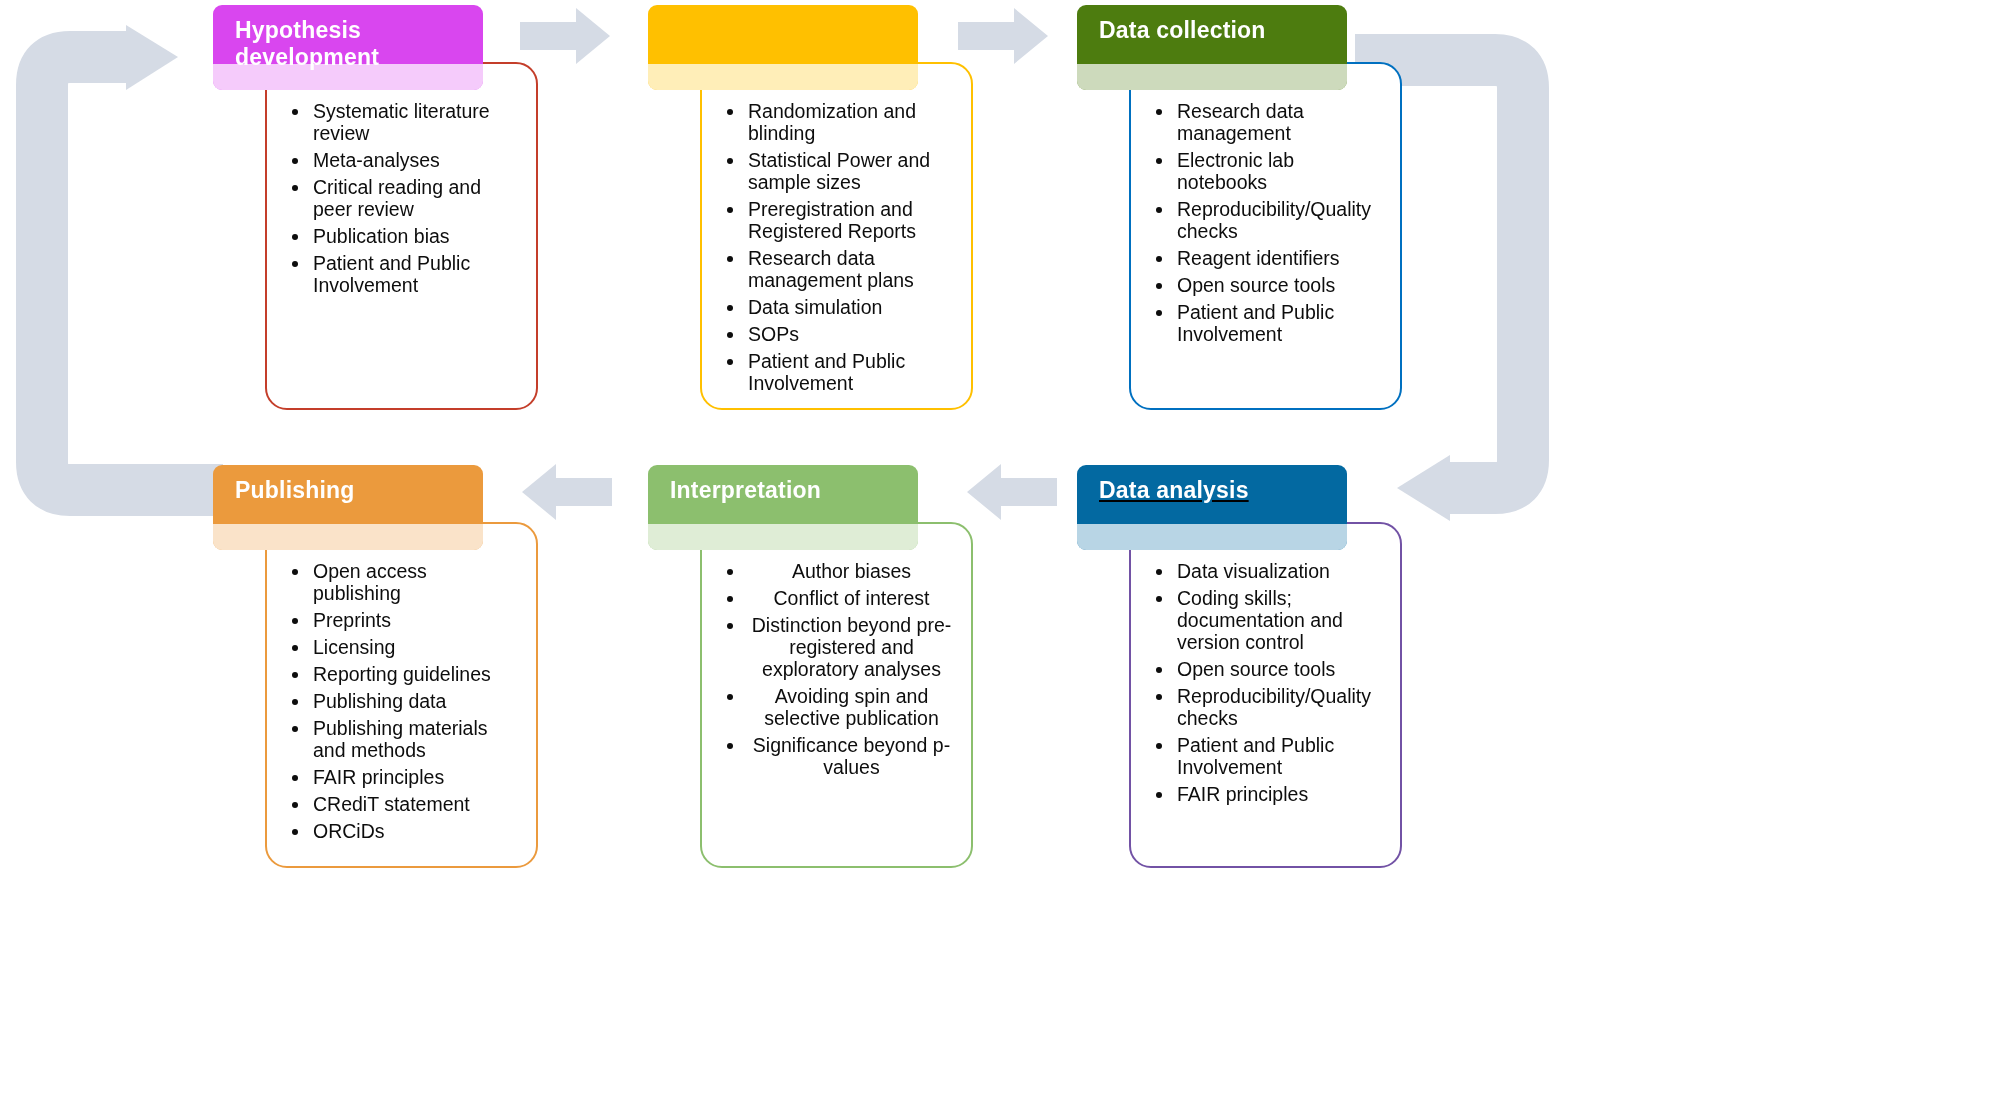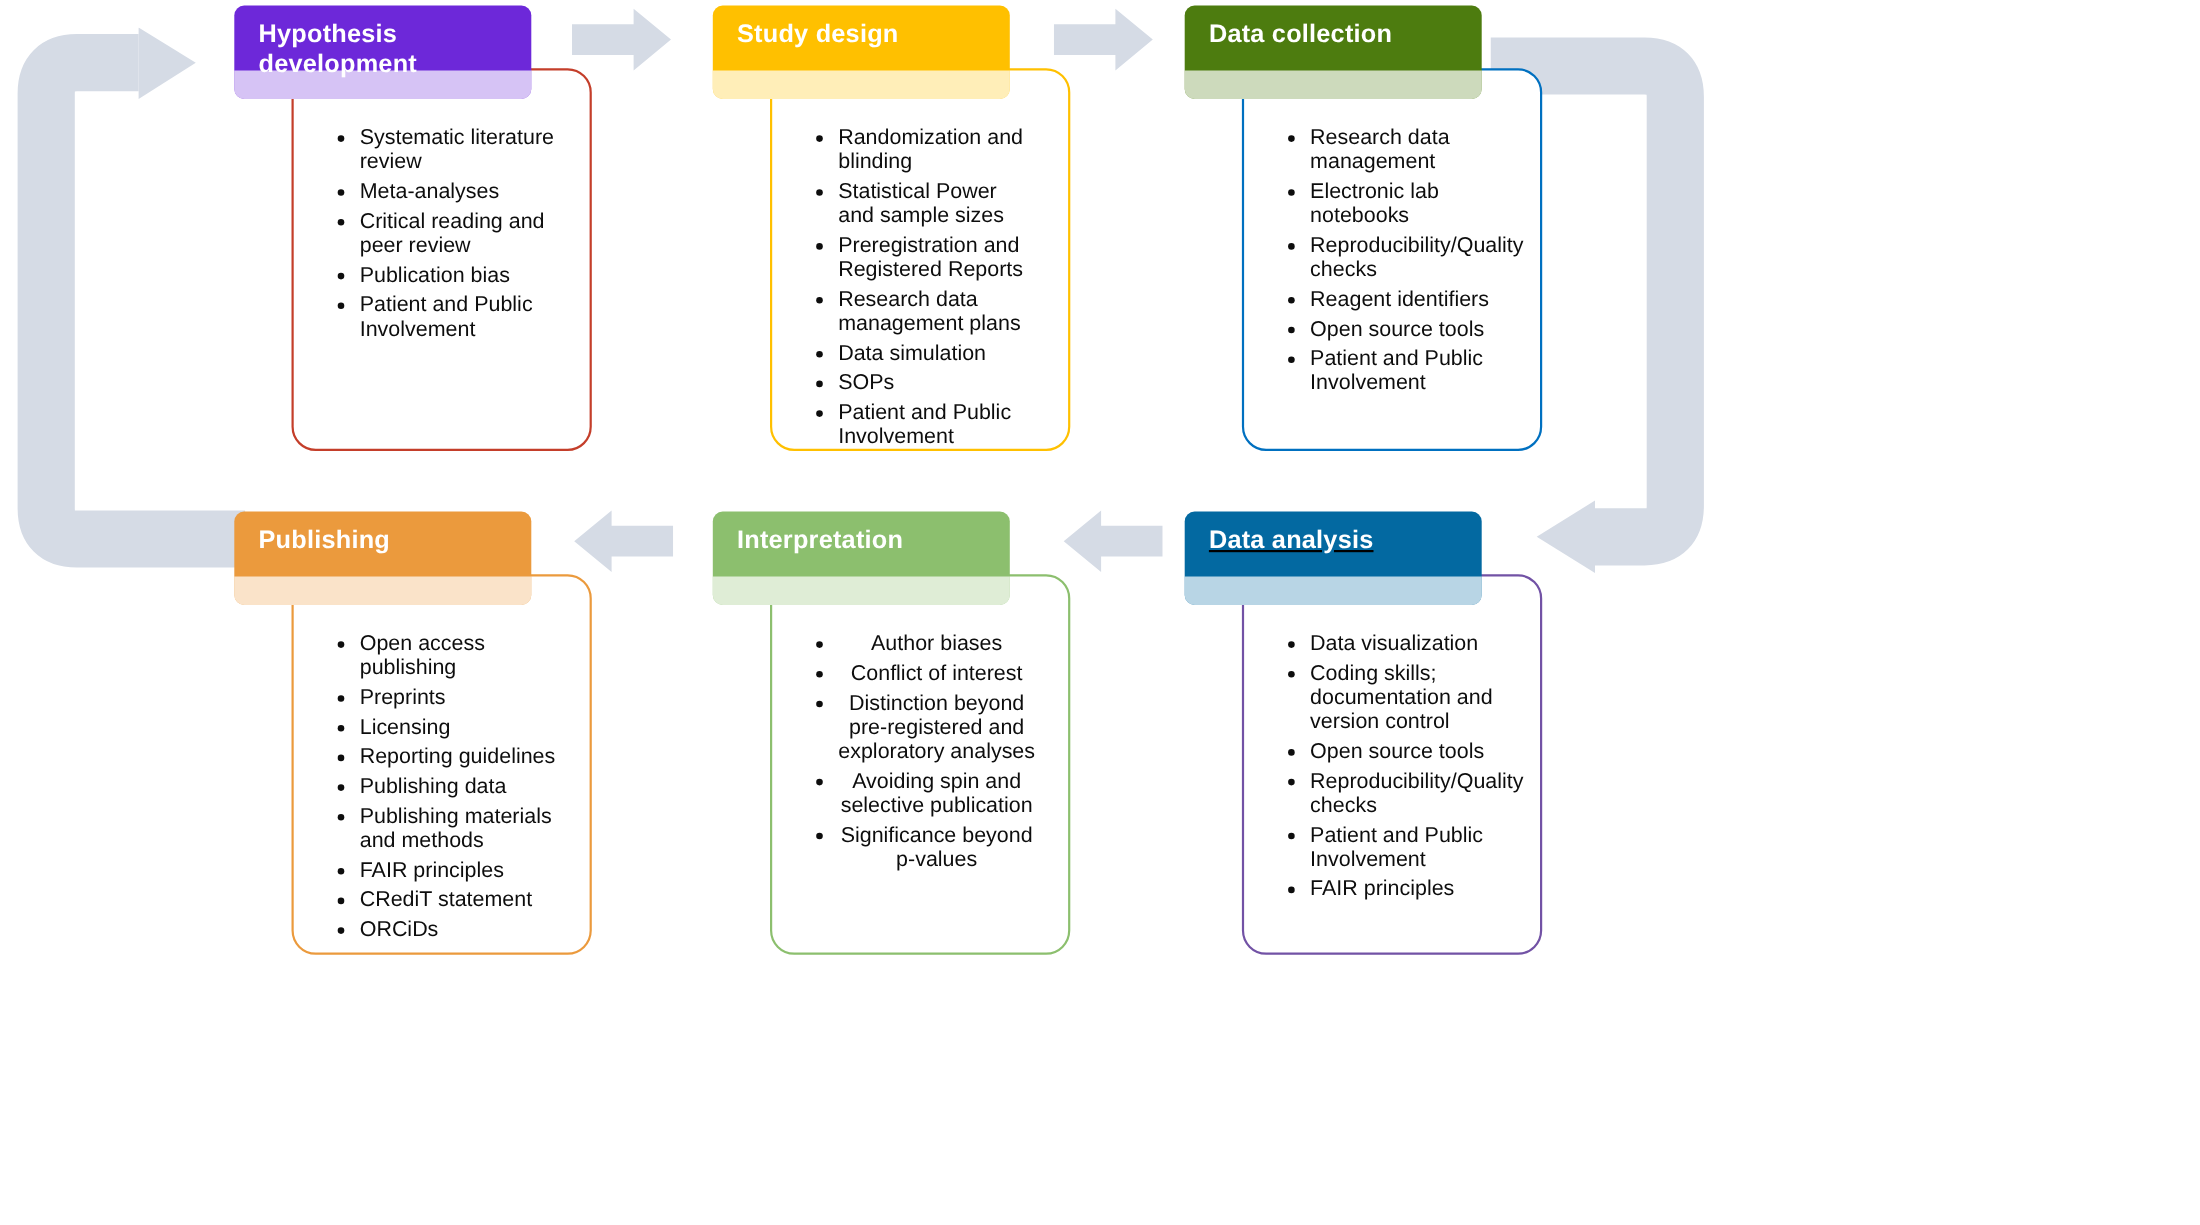--- a/index.html
+++ b/index.html
@@ -53,21 +53,21 @@
   }
   .tab-fade {
     position: absolute;
     left: 0; right: 0; bottom: 0;
     height: 26px;
     background: rgba(255,255,255,0.72);
     border-radius: 0 0 9px 9px;
   }
 
   ul.items {
-    margin: 18px;
+    margin: 4px;
     padding: 32px 12px 0 40px;
     list-style: disc;
   }
   .items li {
     font-size: 19.5px;
     line-height: 1.13;
     margin-bottom: 5px;
     color: #0d0d0d;
     padding-left: 2px;
   }
@@ -118,40 +118,39 @@
   <section class="stage pos-0">
     <div class="box" style="border-color: rgb(196, 62, 42);">
       <ul class="items">
           <li>Systematic literature review</li>
           <li>Meta-analyses</li>
           <li>Critical reading and peer review</li>
           <li>Publication bias</li>
           <li>Patient and Public Involvement</li>
         </ul>
     </div>
-    <header class="tab" style="background-color: #6d28d9;">
+    <header class="tab" style="background-color: #d946ef;">
       <span class="tab-title">Hypothesis development</span>
       <span class="tab-fade"></span>
     </header>
   </section>
 
   <section class="stage pos-1">
     <div class="box" style="border-color: rgb(255, 192, 0);">
       <ul class="items">
           <li>Randomization and blinding</li>
           <li>Statistical Power and sample sizes</li>
           <li>Preregistration and Registered Reports</li>
           <li>Research data management plans</li>
           <li>Data simulation</li>
           <li>SOPs</li>
           <li>Patient and Public Involvement</li>
         </ul>
     </div>
     <header class="tab" style="background-color: rgb(255, 192, 0);">
-      <span class="tab-title">Study design</span>
       <span class="tab-fade"></span>
     </header>
   </section>
 
   <section class="stage pos-2">
     <div class="box" style="border-color: rgb(0, 112, 192);">
       <ul class="items">
           <li>Research data management</li>
           <li>Electronic lab notebooks</li>
           <li>Reproducibility/Quality checks</li>

